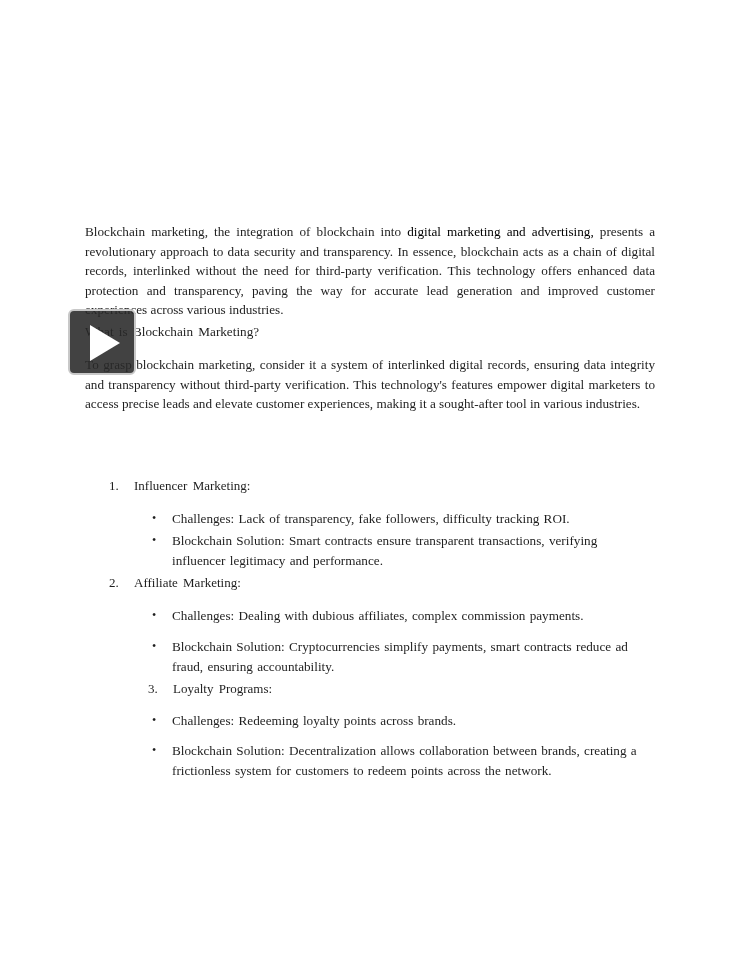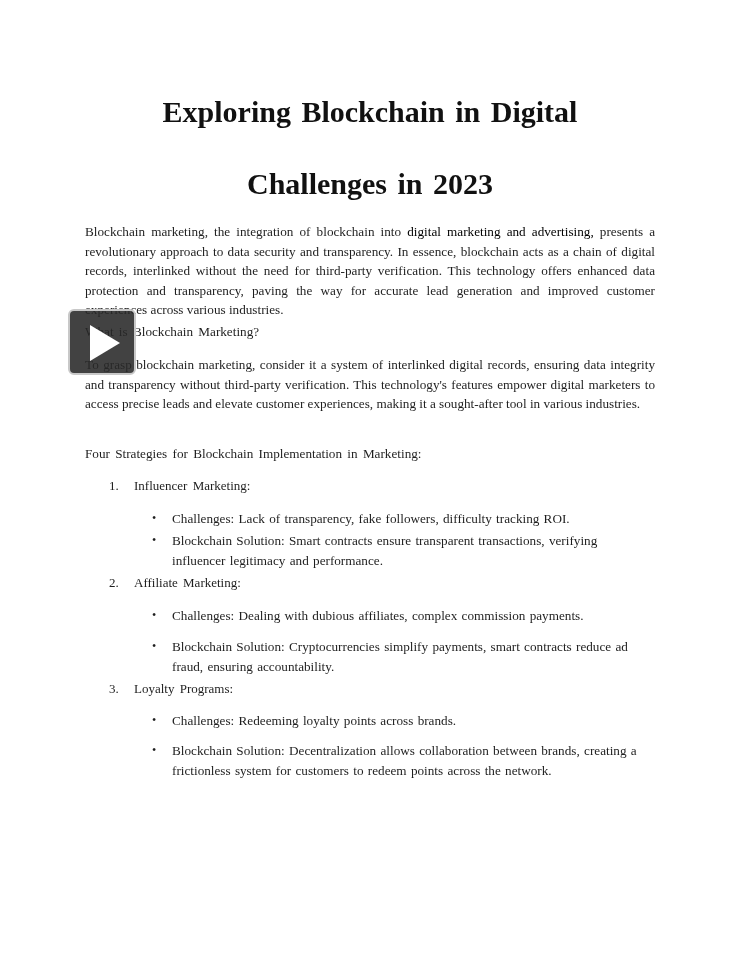--- a/index.html
+++ b/index.html
@@ -88,34 +88,32 @@
       cursor: pointer;
     }
     .play-btn svg { position: absolute; left: 20px; top: 14px; }
   </style>
 </head>
 <body>
 
 <div class="page">
 
   <h1 class="title">
-    <span>Exploring Blockchain in Digital</span><br>
     <br>
-    <span>Challenges in 2023</span>
+    <br>
   </h1>
 
   <p class="para p1">
     <span>Blockchain marketing, the integration of blockchain into</span><a> digital marketing and advertising,</a><span> presents a revolutionary approach to data security and transparency. In essence, blockchain acts as a chain of digital records, interlinked without the need for third-party verification. This technology offers enhanced data protection and transparency, paving the way for accurate lead generation and improved customer experiences across various industries.</span>
   </p>
 
   <div class="heading-what">What is Blockchain Marketing?</div>
 
   <p class="para p2">To grasp blockchain marketing, consider it a system of interlinked digital records, ensuring data integrity and transparency without third-party verification. This technology's features empower digital marketers to access precise leads and elevate customer experiences, making it a sought-after tool in various industries.</p>
 
-  <div class="heading-four">Four Strategies for Blockchain Implementation in Marketing:</div>
 
   <div class="num-item" style="top:478px;">
     <span class="num">1.</span><span>Influencer Marketing:</span>
   </div>
   <div class="bullet" style="top:509px;">
     <span class="dot">•</span>
     <span class="btext">Challenges: Lack of transparency, fake followers, difficulty tracking ROI.</span>
   </div>
   <div class="bullet" style="top:531px;">
     <span class="dot">•</span>
@@ -127,21 +125,21 @@
   </div>
   <div class="bullet" style="top:606px;">
     <span class="dot">•</span>
     <span class="btext">Challenges: Dealing with dubious affiliates, complex commission payments.</span>
   </div>
   <div class="bullet" style="top:637px;">
     <span class="dot">•</span>
     <span class="btext">Blockchain Solution: Cryptocurrencies simplify payments, smart contracts reduce ad fraud, ensuring accountability.</span>
   </div>
 
-  <div class="num-item" style="top:681px;">
+  <div class="num-item" style="top:681px;margin-left:39px;">
     <span class="num">3.</span><span>Loyalty Programs:</span>
   </div>
   <div class="bullet" style="top:711px;">
     <span class="dot">•</span>
     <span class="btext">Challenges: Redeeming loyalty points across brands.</span>
   </div>
   <div class="bullet" style="top:741px;">
     <span class="dot">•</span>
     <span class="btext">Blockchain Solution: Decentralization allows collaboration between brands, creating a frictionless system for customers to redeem points across the network.</span>
   </div>

